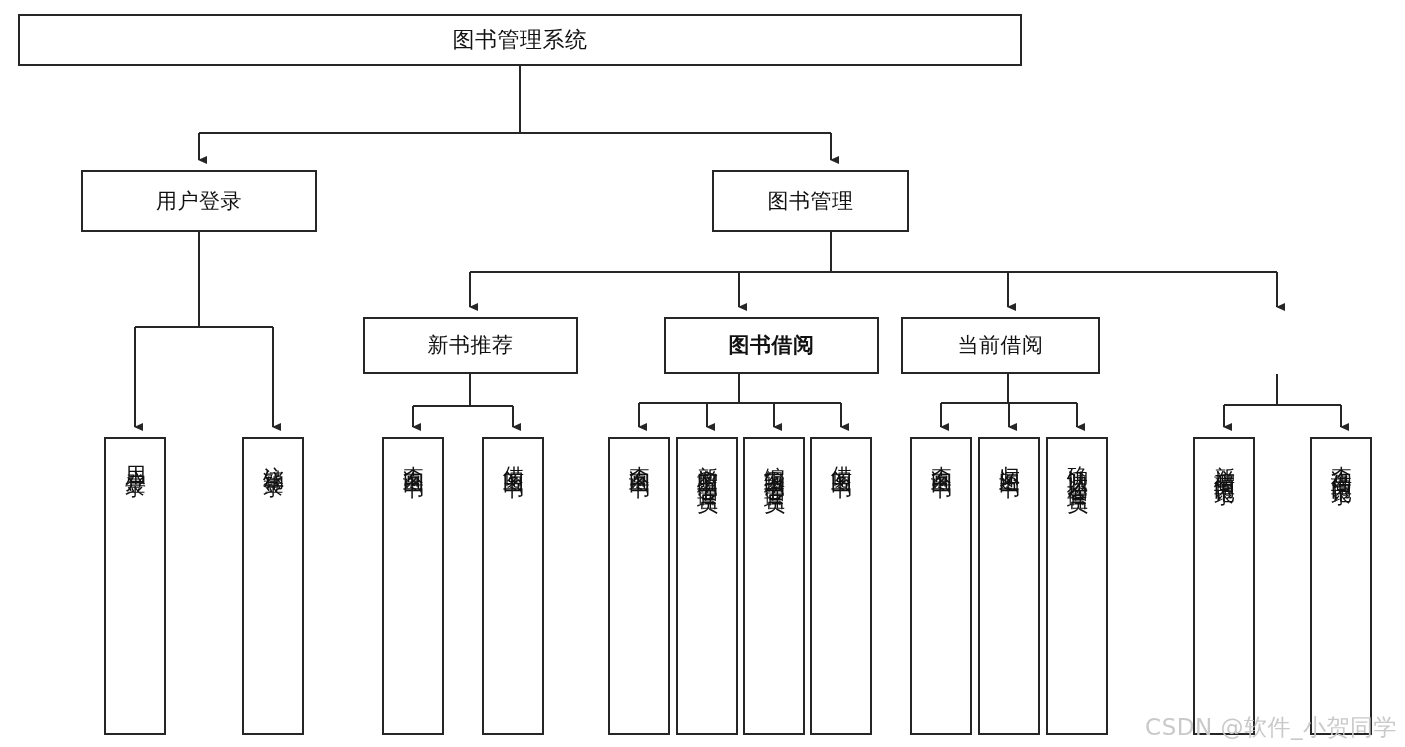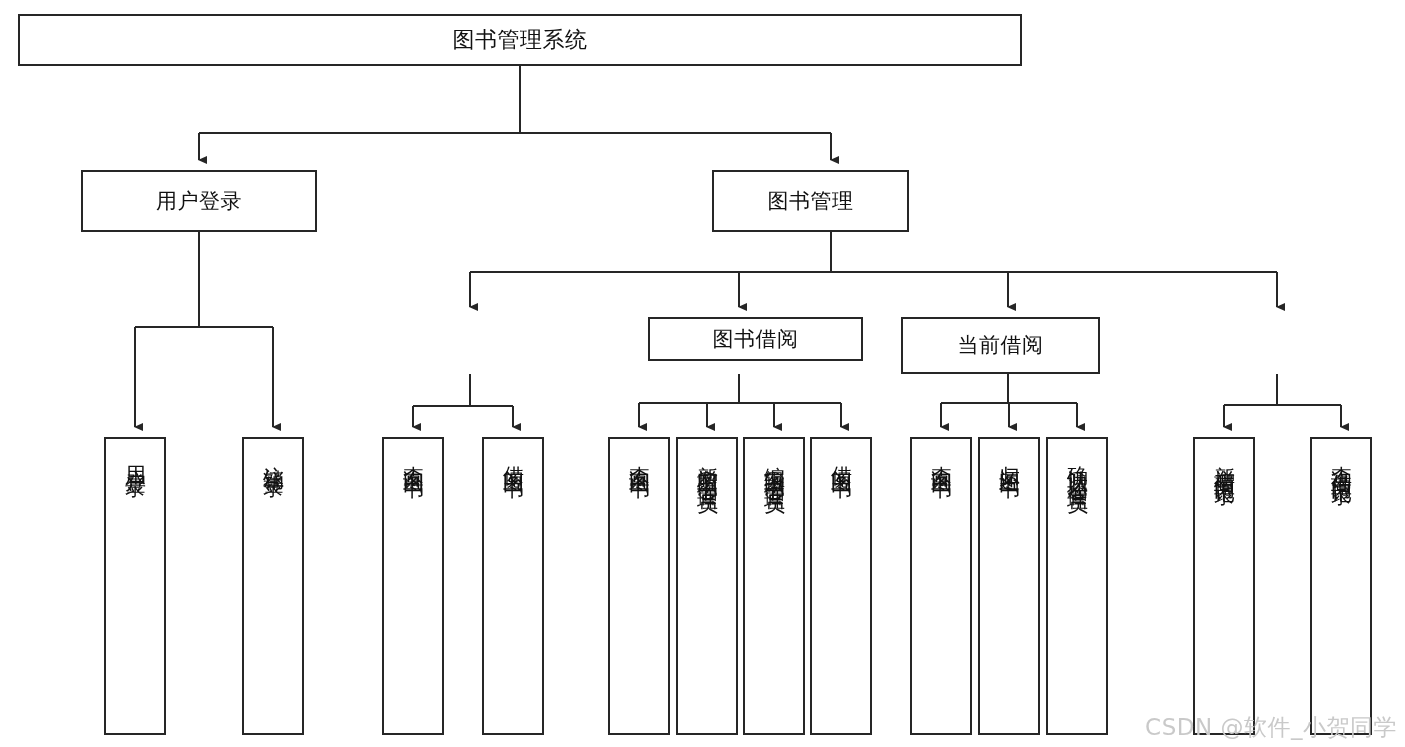--- a/index.html
+++ b/index.html
@@ -128,21 +128,24 @@
     <span class="cap">图书管理系统</span>
   </div>
 
   <div class="node h-node" style="left:81px; top:170px; width:236px; height:62px;">
     <span class="cap">用户登录</span>
   </div>
   <div class="node h-node" style="left:712px; top:170px; width:197px; height:62px;font-family:Liberation Serif, serif;">
     <span class="cap">图书管理</span>
   </div>
 
-  <div class="node h-node" style="left:648px; top:317px; width:215px; height:44px;">
+  <div class="node h-node" style="left:363px; top:317px; width:215px; height:57px;">
+    <span class="cap">新书推荐</span>
+  </div>
+  <div class="node h-node" style="left:664px; top:317px; width:215px; height:57px;font-weight:bold;">
     <span class="cap">图书借阅</span>
   </div>
   <div class="node h-node" style="left:901px; top:317px; width:199px; height:57px;">
     <span class="cap">当前借阅</span>
   </div>
 
   <div class="node v-node" style="left:104px; top:437px; width:62px; height:298px;">
     <span class="cap">用户登录</span>
   </div>
   <div class="node v-node" style="left:242px; top:437px; width:62px; height:298px;">

